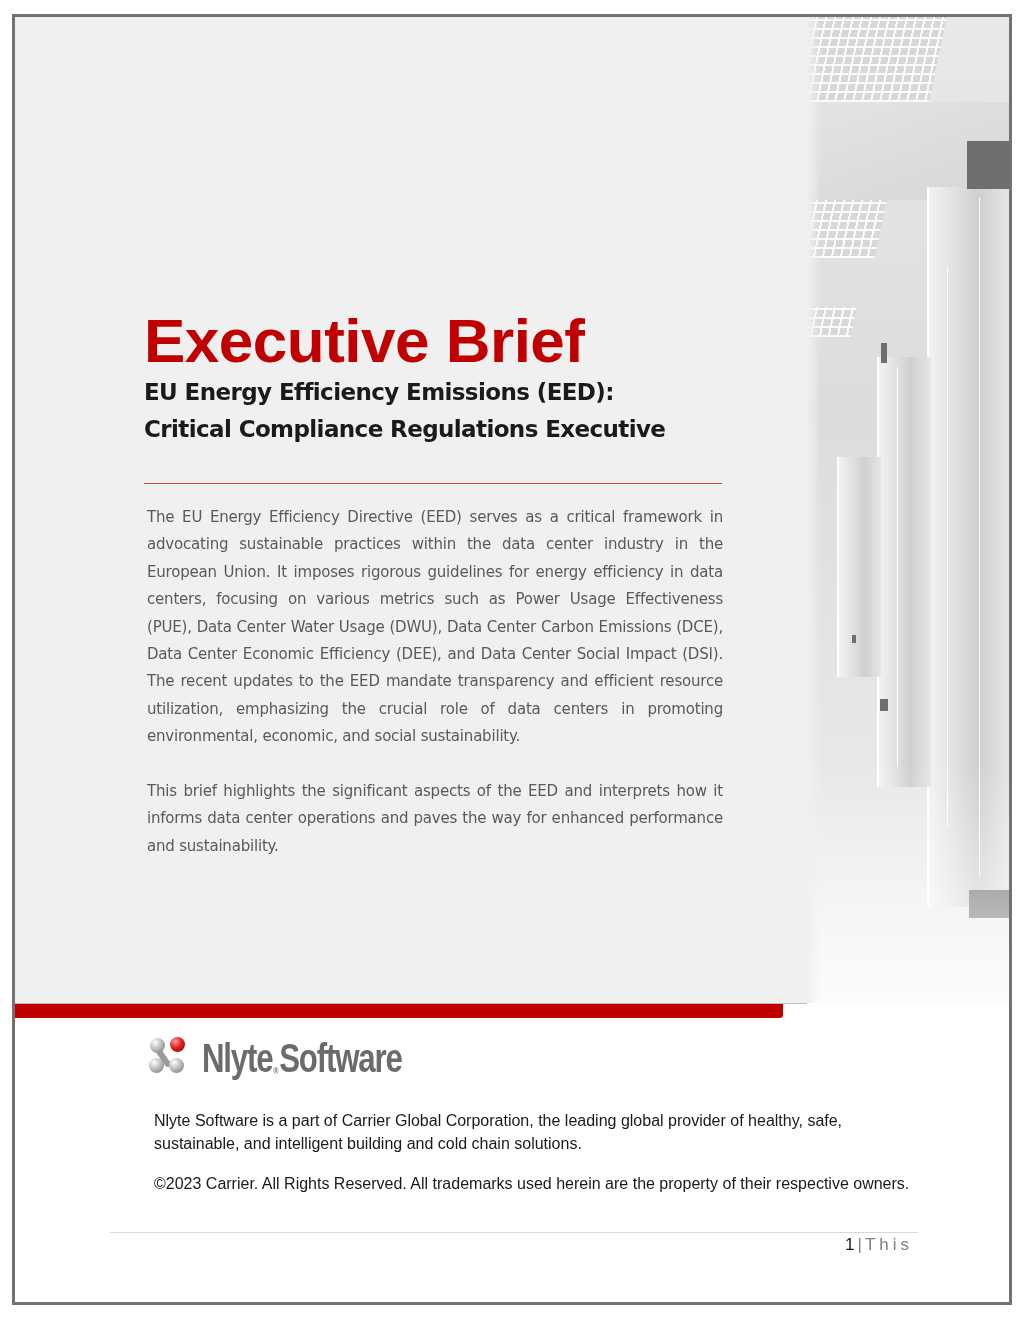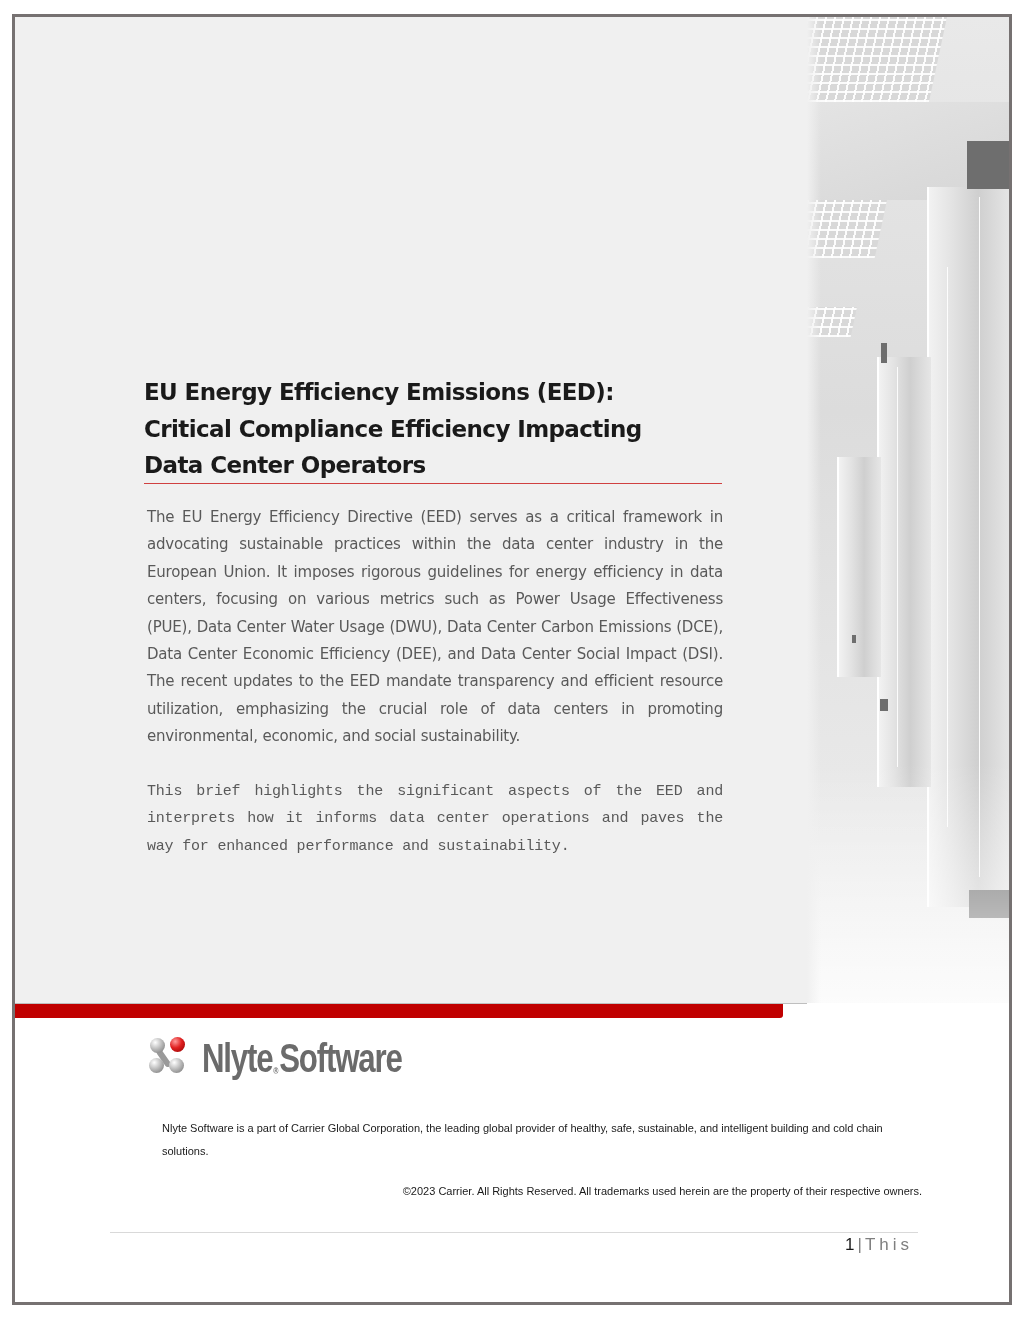--- a/index.html
+++ b/index.html
@@ -100,21 +100,21 @@
       width: 576px;
       margin: 0;
       font-family: "DejaVu Sans", sans-serif;
       font-size: 15px;
       line-height: 27.4px;
       color: #595959;
       text-align: justify;
       letter-spacing: -0.2px;
     }
     .body-text.p1 { top: 487px; }
-    .body-text.p2 { top: 761px; font-family: Liberation Mono, monospace; }
+    .body-text.p2 { top: 761px; }
 
     .logo {
       position: absolute; left: 133px; top: 1019px;
       display: flex; 
       height: 50px;
     }
     .logo-mark { width: 40px; height: 40px; position: relative; margin-right: 14px; }
     .ball { position: absolute; width: 15px; height: 15px; border-radius: 50%;
       background: radial-gradient(circle at 35% 30%, #ffffff 0%, #bdbdbd 45%, #6f6f6f 100%); }
     .ball.red { background: radial-gradient(circle at 35% 30%, #ff9a9a 0%, #e02020 45%, #8e0000 100%); }
@@ -132,28 +132,28 @@
       letter-spacing: -1.5px;
       transform: scaleX(0.78);
       transform-origin: left center;
       white-space: nowrap;
     }
     .logo-reg { font-size: 9px; letter-spacing: 0; vertical-align: -2px; margin: 0 1px; }
 
     .footer-text {
       position: absolute; left: 135px;
       width: 760px;
-      margin: 12px;
-      font-family: "Liberation Sans", sans-serif;
-      font-size: 11px;
+      margin: 4px;
+      font-family: "Liberation Sans", sans-serif;
+      font-size: 16px;
       line-height: 23px;
       color: #1a1a1a;
     }
     .footer-text.f1 { top: 1088px; }
-    .footer-text.f2 { top: 1151px; text-align: right; }
+    .footer-text.f2 { top: 1151px; }
 
     .footer-rule {
       position: absolute; left: 95px; top: 1215px;
       width: 808px; height: 0;
       border-top: 1px solid #d9d9d9;
     }
     .page-number {
       position: absolute; right: 96px; top: 1218px;
       font-family: "Liberation Sans", sans-serif;
       font-size: 17px;
@@ -162,25 +162,25 @@
     }
     .page-sep { color: #7f7f7f; margin: 0 3px; }
     .page-label { color: #7f7f7f; letter-spacing: 4px; }
   </style>
 </head>
 <body>
 
 <div class="page-frame">
 
   <div class="cover-panel">
+    <h1 class="title">Executive Brief</h1>
 
     <h2 class="subtitle">
       <span>EU Energy Efficiency Emissions (EED):</span><br>
-      <span>Critical Compliance Efficiency Impacting</span><br>
-      <span>Data Center Operators</span>
+      <span>Critical Compliance Regulations Executive</span><br>
     </h2>
 
     <div class="title-rule"></div>
 
     <p class="body-text p1">The EU Energy Efficiency Directive (EED) serves as a critical framework in advocating sustainable practices within the data center industry in the European Union. It imposes rigorous guidelines for energy efficiency in data centers, focusing on various metrics such as Power Usage Effectiveness (PUE), Data Center Water Usage (DWU), Data Center Carbon Emissions (DCE), Data Center Economic Efficiency (DEE), and Data Center Social Impact (DSI). The recent updates to the EED mandate transparency and efficient resource utilization, emphasizing the crucial role of data centers in promoting environmental, economic, and social sustainability.</p>
     <p class="body-text p2">This brief highlights the significant aspects of the EED and interprets how it informs data center operations and paves the way for enhanced performance and sustainability.</p>
   </div>
 
   <div class="hero-image">
     <div class="ceiling-grid"></div>

